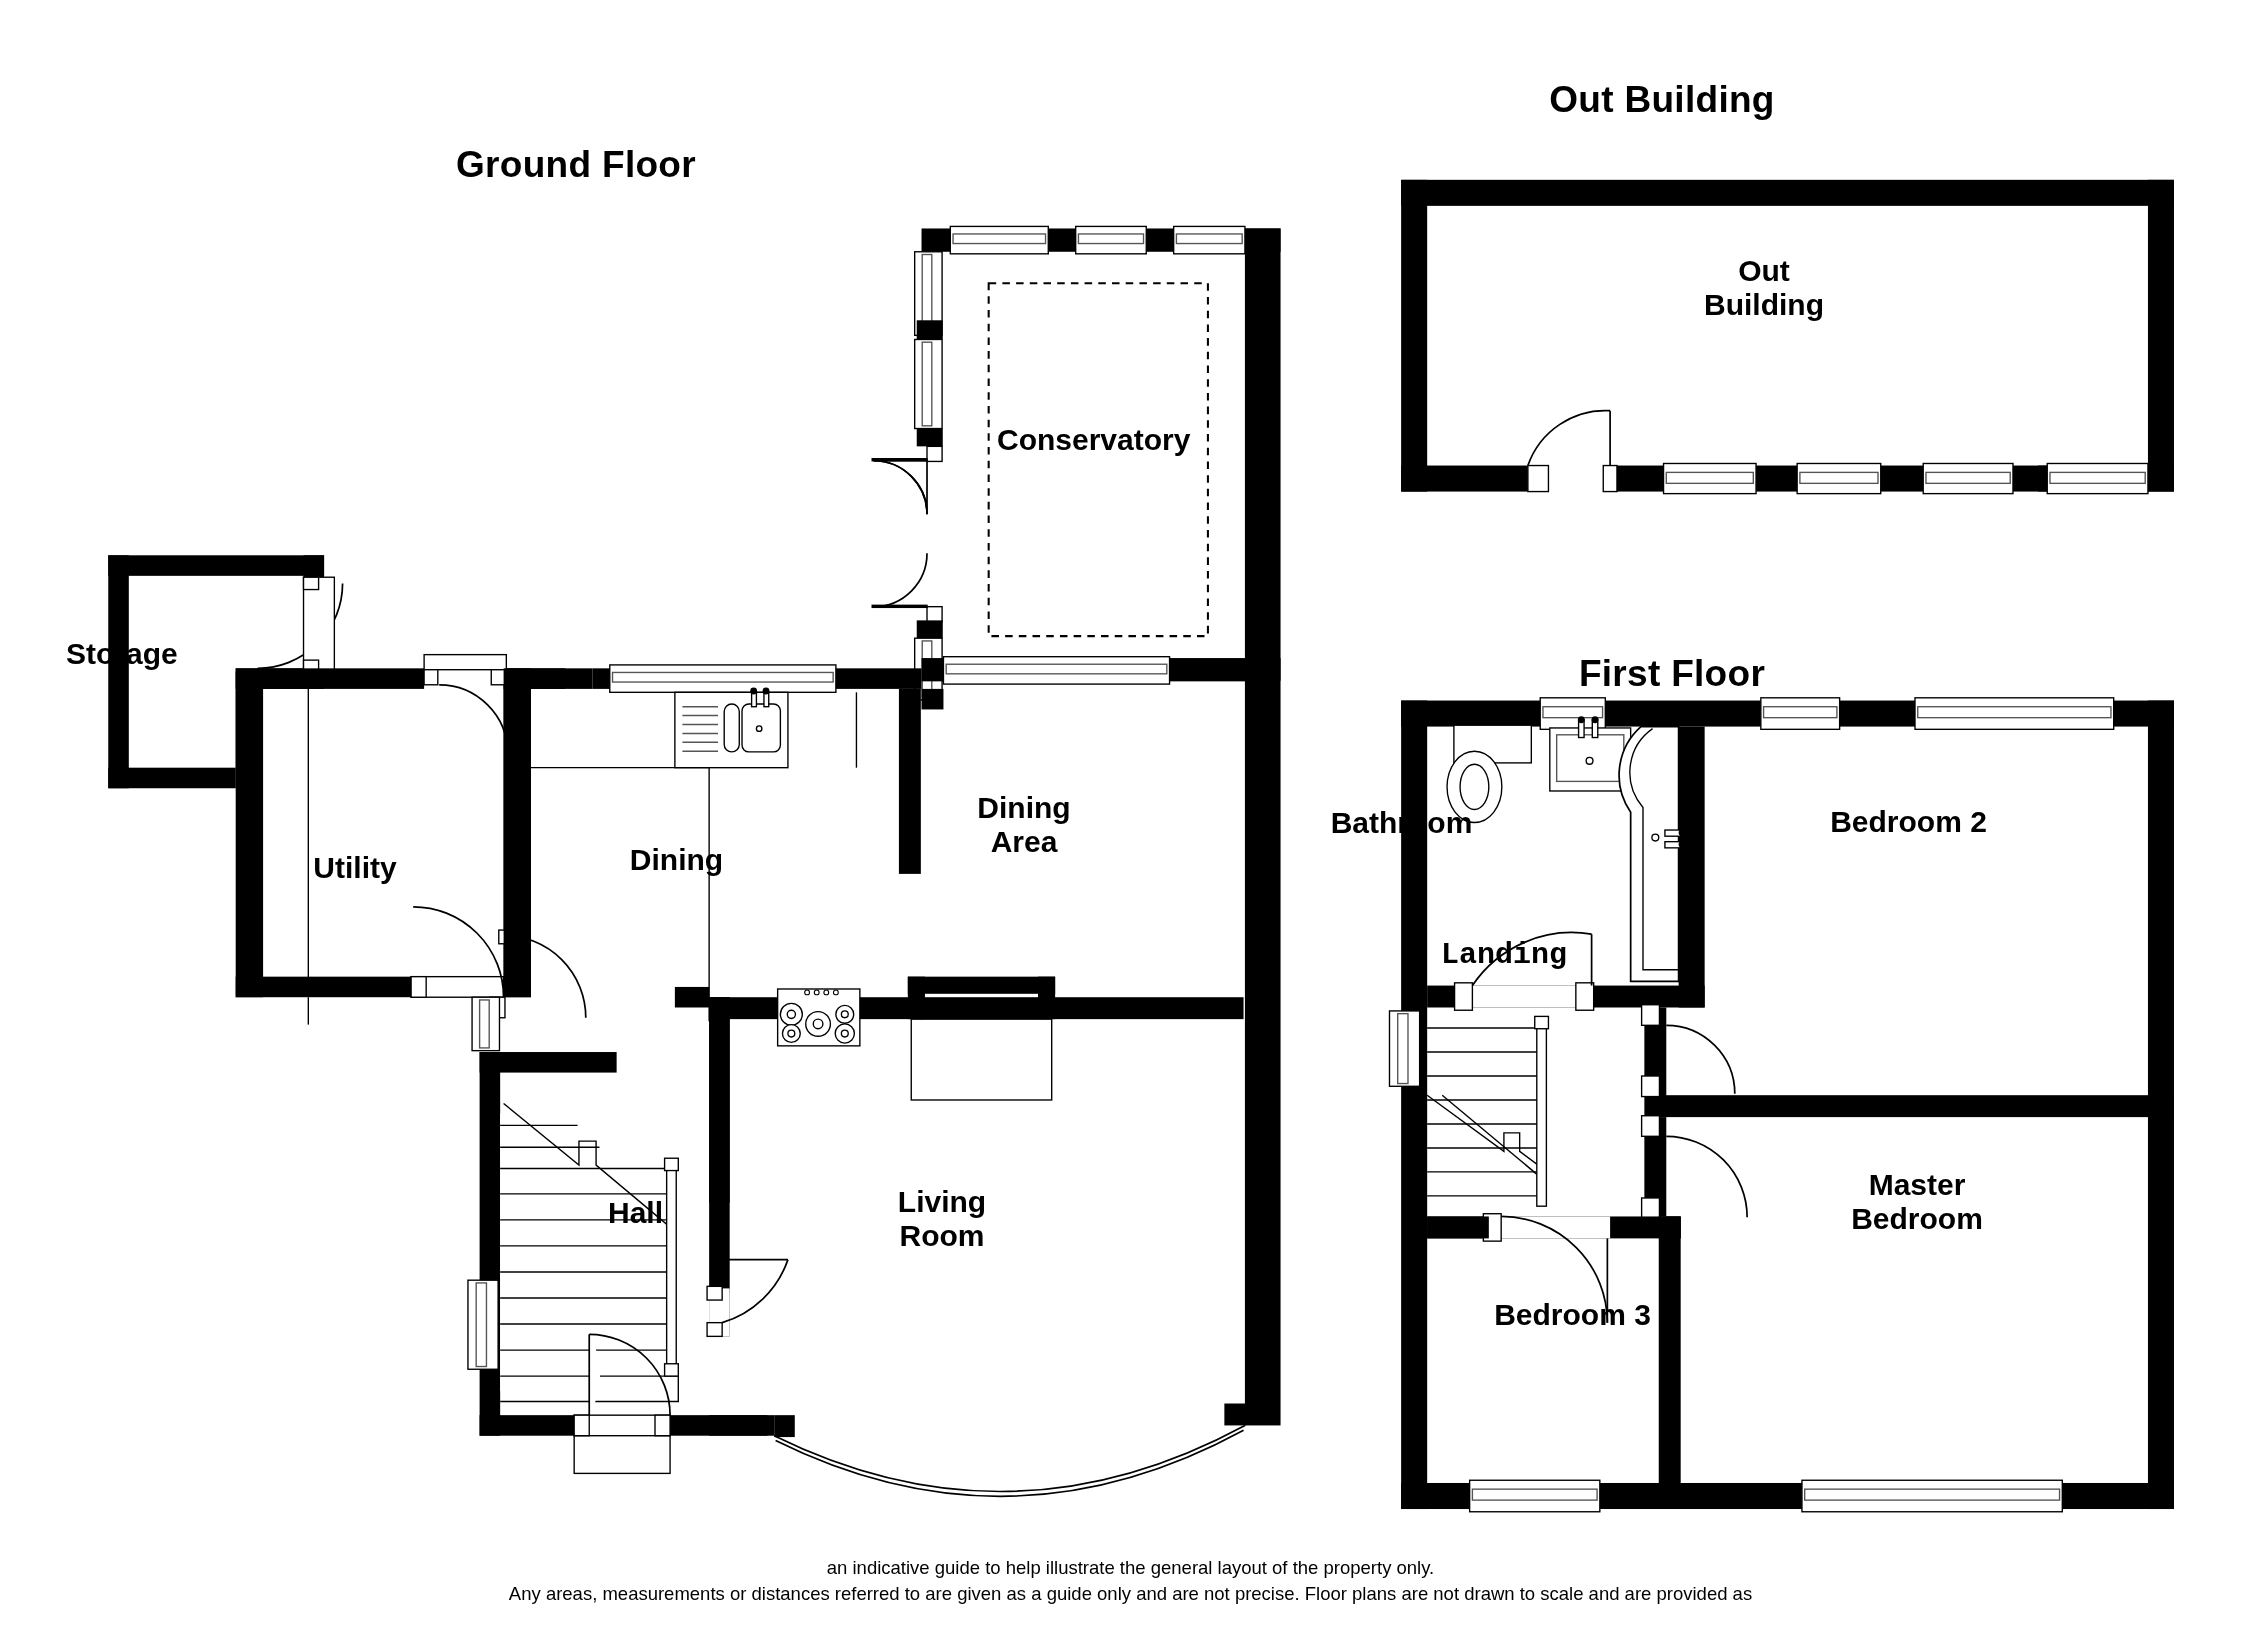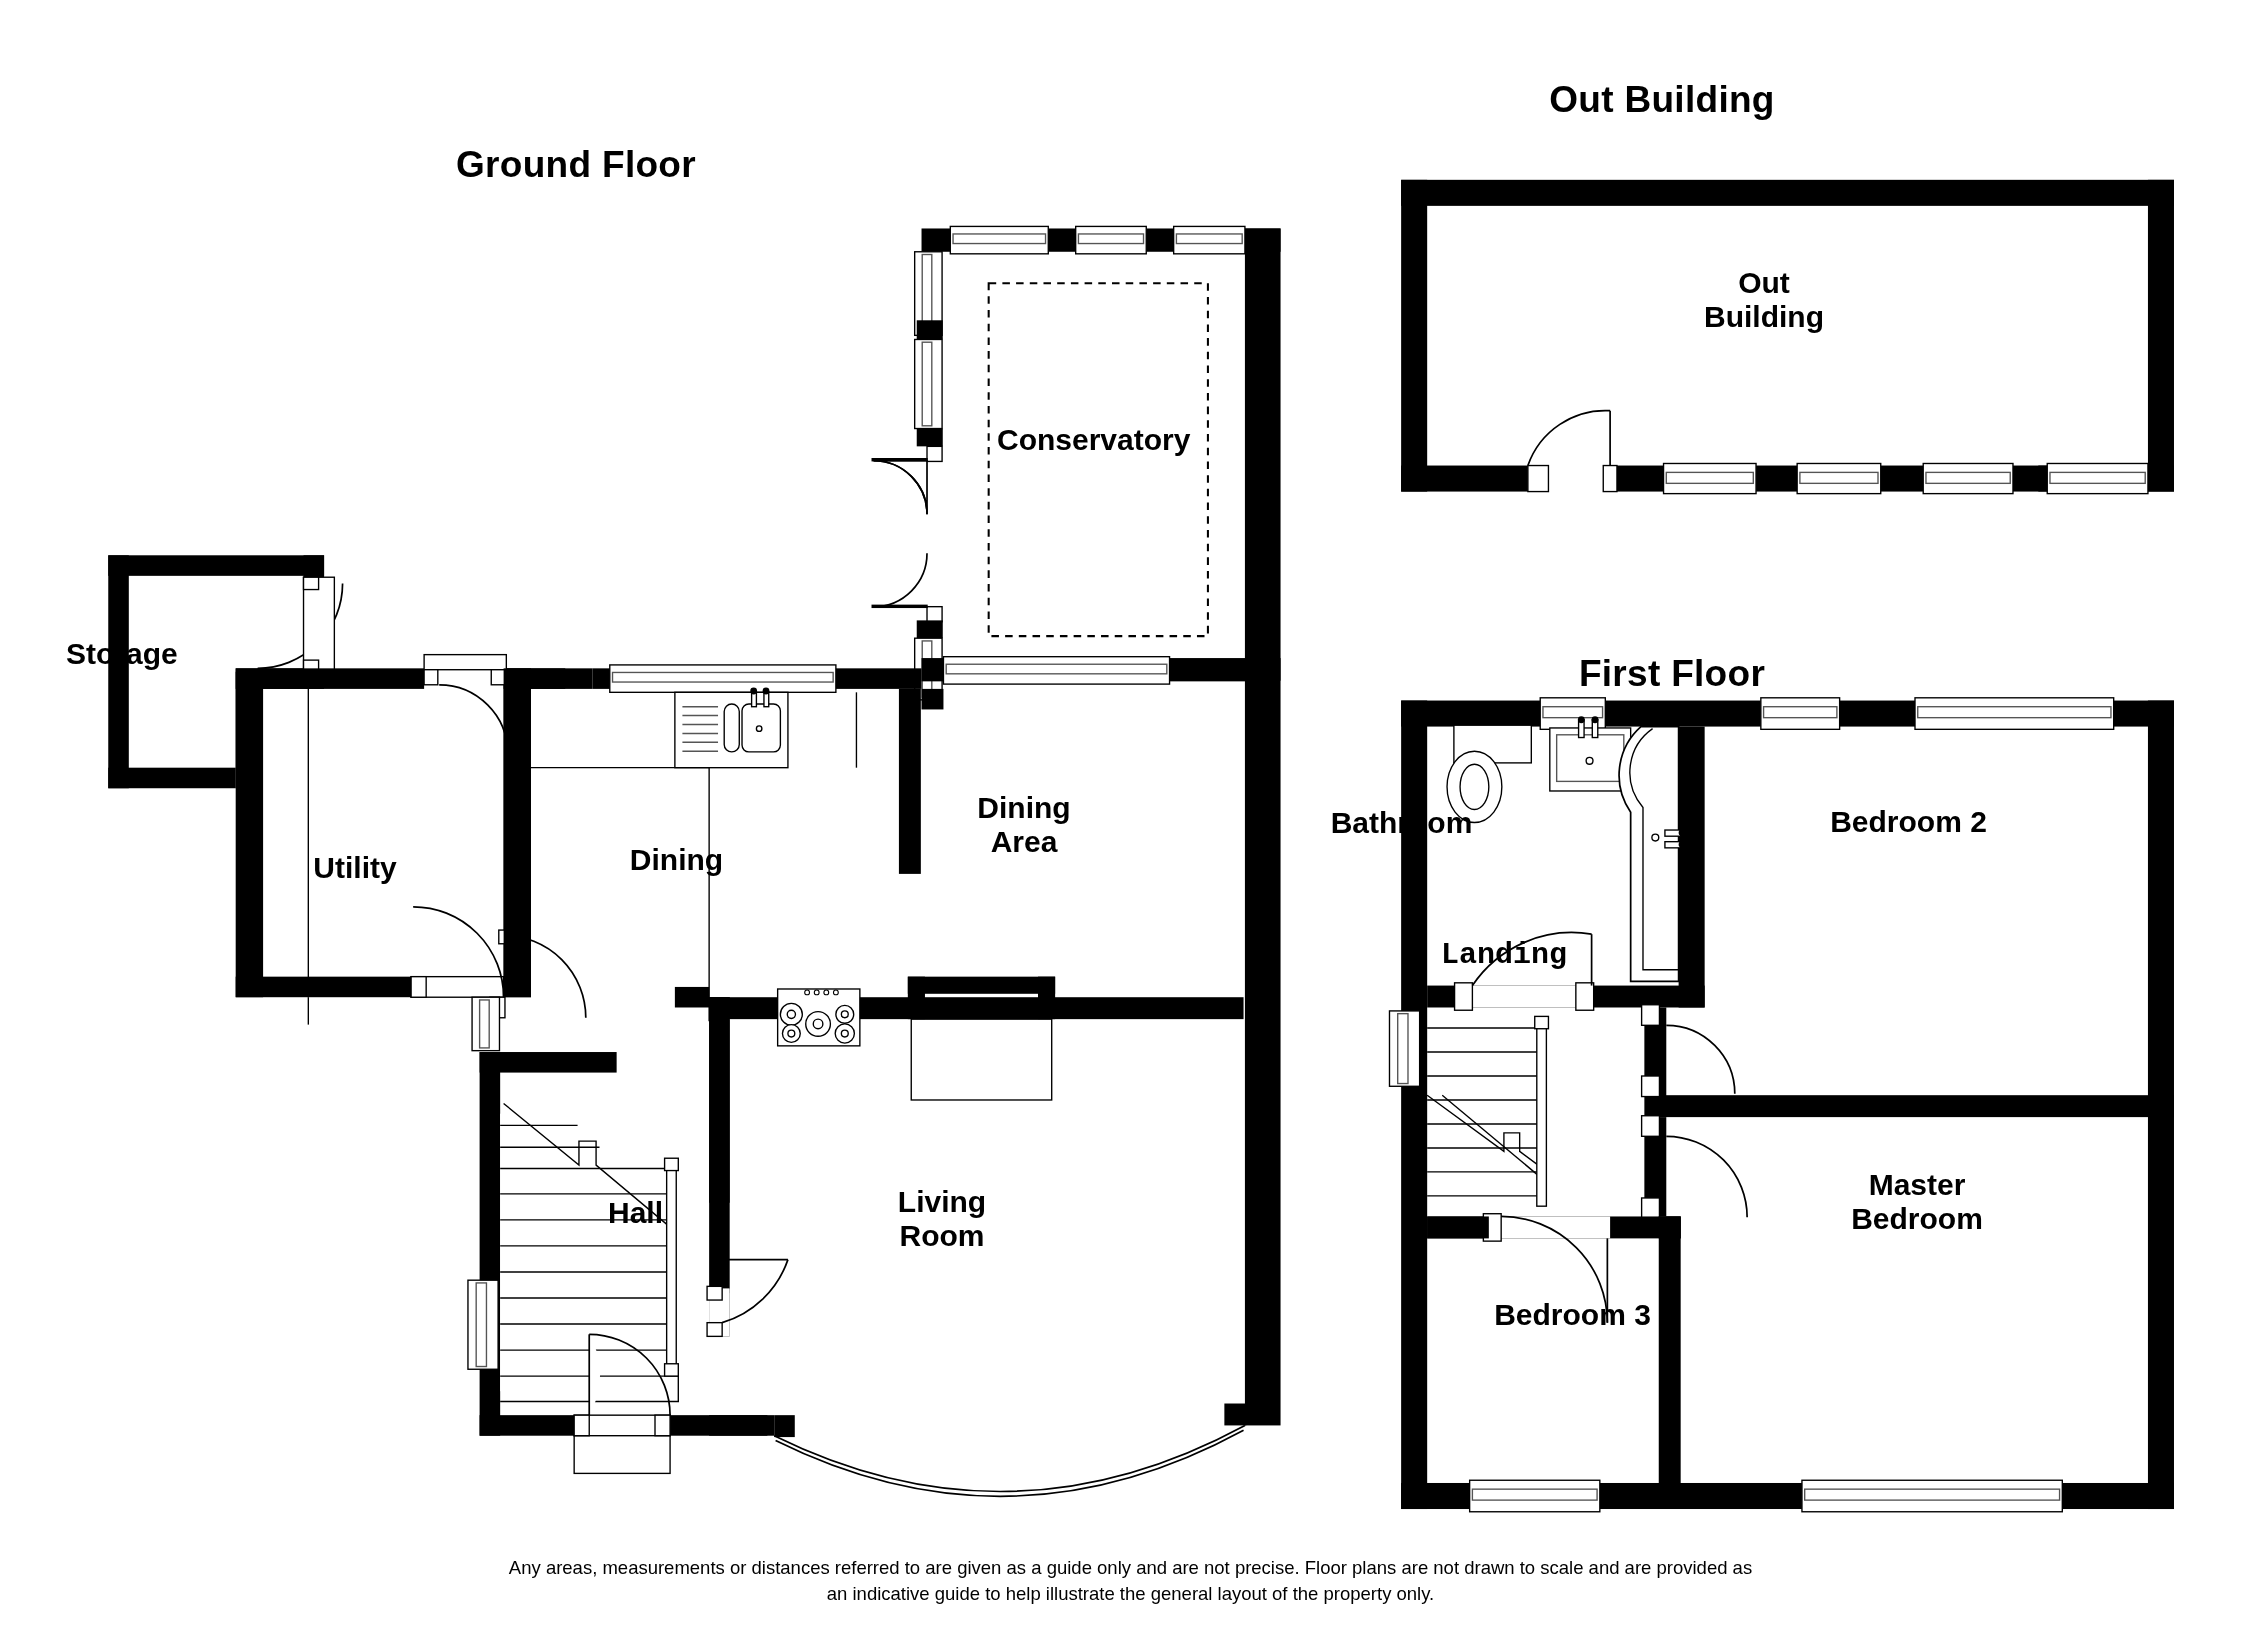--- a/index.html
+++ b/index.html
@@ -483,29 +483,29 @@
   <div id="room-labels">
       <div class="room-label" style="left: 997px; top: 423px; width: 178px;">Conservatory</div>
       <div class="room-label" style="left: 66px; top: 637px; width: 110px;">Storage</div>
       <div class="room-label" style="left: 295px; top: 809px; width: 120px; margin-top: 42px;">Utility</div>
       <div class="room-label" style="left: 603px; top: 843px; width: 147px;">Dining</div>
       <div class="room-label" style="left: 959px; top: 791px; width: 130px;">Dining
 Area</div>
       <div class="room-label" style="left: 596px; top: 1196px; width: 79px;">Hall</div>
       <div class="room-label" style="left: 877px; top: 1185px; width: 130px;">Living
 Room</div>
-      <div class="room-label" style="left: 1699px; top: 254px; width: 130px; margin-top: 12px;">Out
+      <div class="room-label" style="left: 1699px; top: 254px; width: 130px;">Out
 Building</div>
       <div class="room-label" style="left: 1316px; top: 788px; width: 171px; margin-top: 18px;">Bathroom</div>
       <div class="room-label" style="left: 1809px; top: 805px; width: 199px;">Bedroom 2</div>
       <div class="room-label" style="left: 1432px; top: 939px; width: 144px; font-family: Liberation Mono, monospace;">Landing</div>
       <div class="room-label" style="left: 1850px; top: 1168px; width: 134px;">Master
 Bedroom</div>
       <div class="room-label" style="left: 1473px; top: 1298px; width: 199px;">Bedroom 3</div>
     </div>
 
   <div class="footer-note" style="top:1555px;">
+    <div>an indicative guide to help illustrate the general layout of the property only.</div>
     <div>Any areas, measurements or distances referred to are given as a guide only and are not precise. Floor plans are not drawn to scale and are provided as</div>
-    <div>an indicative guide to help illustrate the general layout of the property only.</div>
   </div>
 
 </div>
 
 
 </body></html>

